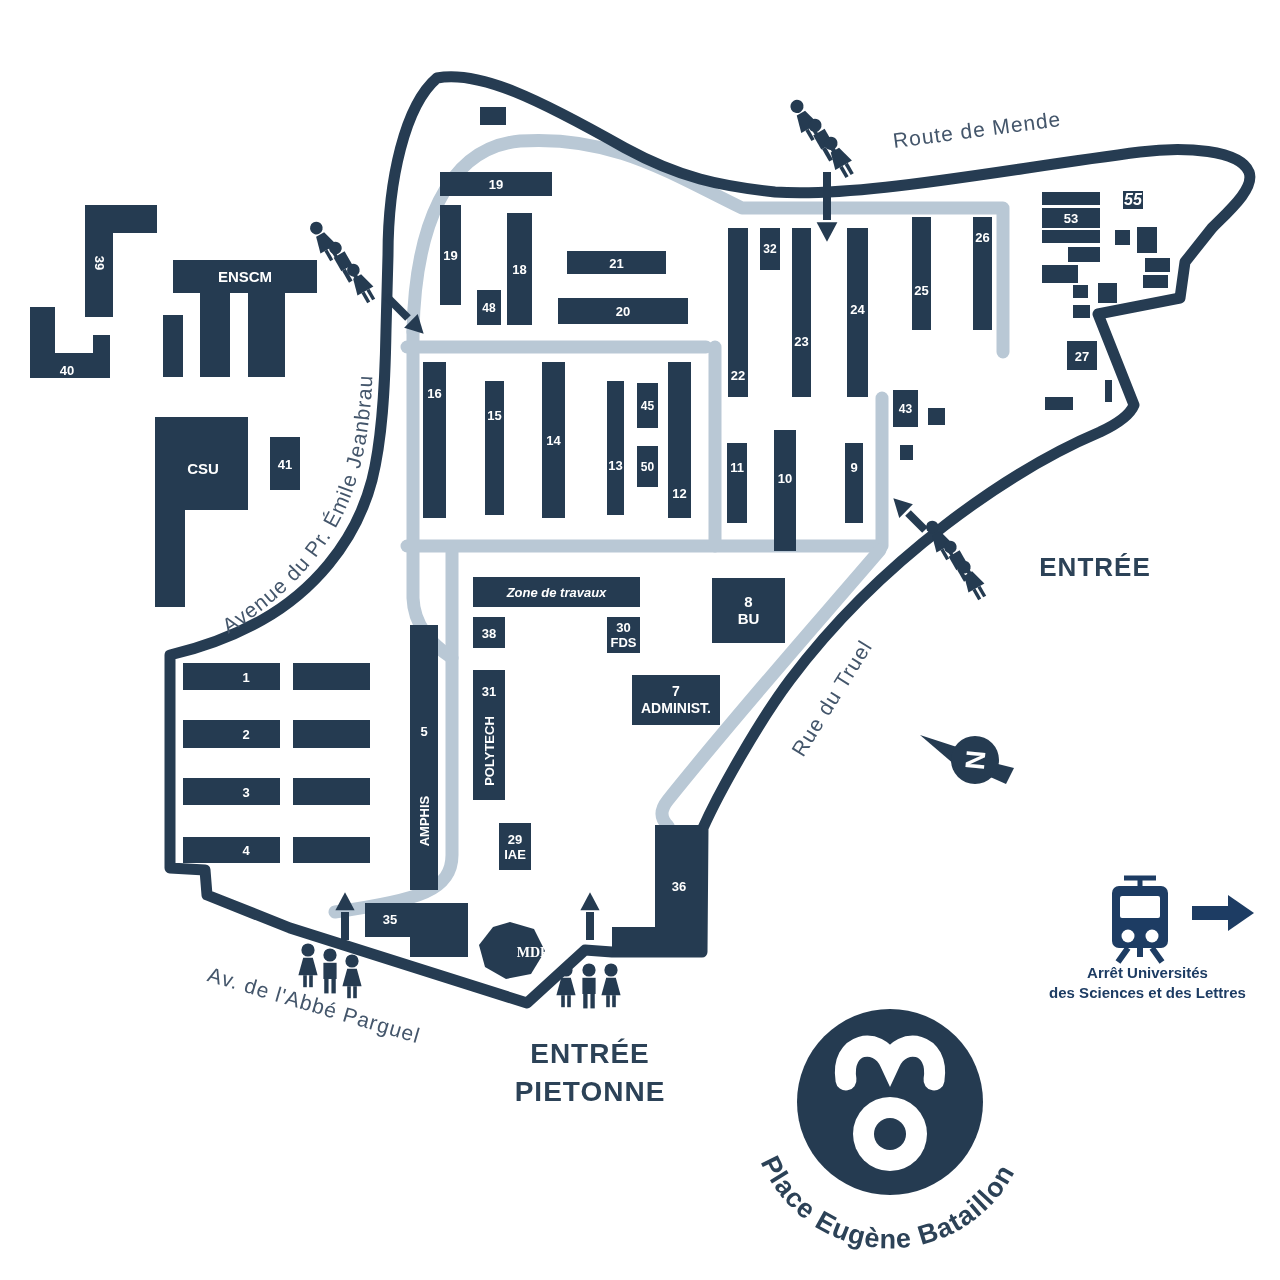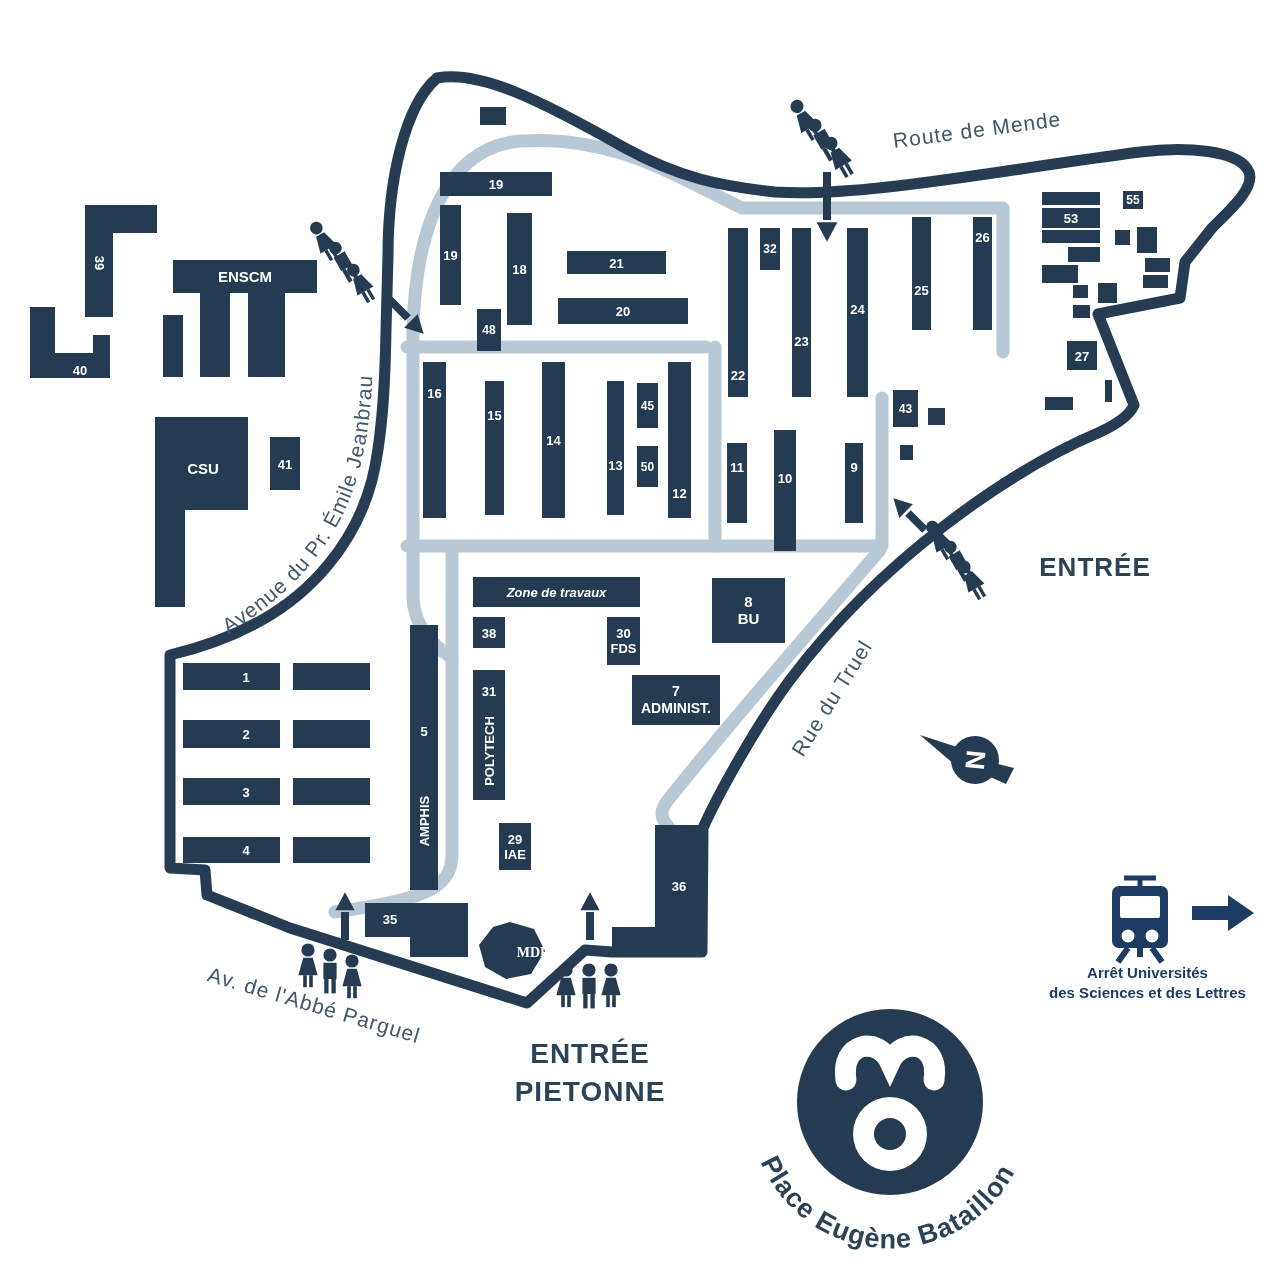--- a/index.html
+++ b/index.html
@@ -166,21 +166,21 @@
       <div class="bld" style="left: 440px; top: 172px; width: 112px; height: 24px;">
         <span class="lbl" style="top: 50%; left: 50%; transform: translate(-50%, -50%);">19</span>
       </div>
       <div class="bld" style="left: 480px; top: 107px; width: 26px; height: 18px;"></div>
       <div class="bld" style="left: 440px; top: 205px; width: 21px; height: 100px;">
         <span class="lbl" style="top: 50%; left: 50%; transform: translate(-50%, -50%);">19</span>
       </div>
       <div class="bld" style="left: 507px; top: 213px; width: 25px; height: 112px;">
         <span class="lbl" style="top: 50%; left: 50%; transform: translate(-50%, -50%);">18</span>
       </div>
-      <div class="bld" style="left: 477px; top: 309px; width: 24px; height: 42px;">
+      <div class="bld" style="left: 477px; top: 290px; width: 24px; height: 35px;">
         <span class="lbl" style="top: 50%; left: 50%; transform: translate(-50%, -50%); font-size: 12px;">48</span>
       </div>
       <div class="bld" style="left: 567px; top: 251px; width: 99px; height: 23px;">
         <span class="lbl" style="top: 50%; left: 50%; transform: translate(-50%, -50%);">21</span>
       </div>
       <div class="bld" style="left: 558px; top: 298px; width: 130px; height: 26px;">
         <span class="lbl" style="top: 50%; left: 50%; transform: translate(-50%, -50%);">20</span>
       </div>
       <div class="bld" style="left: 423px; top: 362px; width: 23px; height: 156px;">
         <span class="lbl" style="top: 20%; left: 50%; transform: translate(-50%, -50%);">16</span>
@@ -230,35 +230,35 @@
       <div class="bld" style="left: 845px; top: 443px; width: 18px; height: 80px;">
         <span class="lbl" style="top: 30%; left: 50%; transform: translate(-50%, -50%);">9</span>
       </div>
       <div class="bld" style="left: 893px; top: 390px; width: 25px; height: 37px;">
         <span class="lbl" style="top: 50%; left: 50%; transform: translate(-50%, -50%); font-size: 12px;">43</span>
       </div>
       <div class="bld" style="left: 1042px; top: 208px; width: 58px; height: 20px;">
         <span class="lbl" style="top: 50%; left: 50%; transform: translate(-50%, -50%);">53</span>
       </div>
       <div class="bld" style="left: 1123px; top: 191px; width: 20px; height: 18px;">
-        <span class="lbl" style="top: 50%; left: 50%; transform: translate(-50%, -50%); font-size: 12px;">55</span>
+        <span class="lbl" style="top: 50%; left: 50%; transform: translate(-50%, -50%); font-size: 16px; font-style: italic;">55</span>
       </div>
       <div class="bld" style="left: 1067px; top: 341px; width: 30px; height: 29px;">
         <span class="lbl" style="top: 50%; left: 50%; transform: translate(-50%, -50%);">27</span>
       </div>
       <div class="bld" style="left: 270px; top: 437px; width: 30px; height: 53px;">
         <span class="lbl" style="top: 50%; left: 50%; transform: translate(-50%, -50%);">41</span>
       </div>
       <div class="bld" style="left: 473px; top: 617px; width: 32px; height: 31px;">
         <span class="lbl" style="top: 50%; left: 50%; transform: translate(-50%, -50%);">38</span>
       </div>
       <div class="bld italic" style="left: 473px; top: 577px; width: 167px; height: 30px;">
         <span class="lbl" style="top: 50%; left: 50%; transform: translate(-50%, -50%); font-size: 13px;">Zone de travaux</span>
       </div>
-      <div class="bld" style="left: 607px; top: 617px; width: 33px; height: 48px;">
+      <div class="bld" style="left: 607px; top: 617px; width: 33px; height: 36px;">
         <span class="lbl" style="top: 50%; left: 50%; transform: translate(-50%, -50%); font-size: 13px;">
           <span class="ln">30</span>
           <span class="ln">FDS</span>
         </span>
       </div>
       <div class="bld" style="left: 712px; top: 578px; width: 73px; height: 65px;">
         <span class="lbl" style="top: 50%; left: 50%; transform: translate(-50%, -50%); font-size: 15px;">
           <span class="ln">8</span>
           <span class="ln">BU</span>
         </span>
@@ -310,21 +310,21 @@
       <div class="bld" style="left: 1073px; top: 285px; width: 15px; height: 13px;"></div>
       <div class="bld" style="left: 1098px; top: 283px; width: 19px; height: 20px;"></div>
       <div class="bld" style="left: 1073px; top: 305px; width: 17px; height: 13px;"></div>
       <div class="bld" style="left: 1045px; top: 397px; width: 28px; height: 13px;"></div>
       <div class="bld" style="left: 1105px; top: 380px; width: 7px; height: 22px;"></div>
       <div class="bld" style="left: 928px; top: 408px; width: 17px; height: 17px;"></div>
       <div class="bld" style="left: 900px; top: 445px; width: 13px; height: 15px;"></div>
       <div class="bld plain" style="left: 86px; top: 246px; width: 26px; height: 34px;">
         <span class="lbl" style="top: 50%; left: 50%; transform: translate(-50%, -50%) rotate(90deg);">39</span>
       </div>
-      <div class="bld plain" style="left: 60px; top: 354px; width: 40px; height: 32px;">
+      <div class="bld plain" style="left: 47px; top: 354px; width: 40px; height: 32px;">
         <span class="lbl" style="top: 50%; left: 50%; transform: translate(-50%, -50%);">40</span>
       </div>
       <div class="bld plain" style="left: 176px; top: 263px; width: 138px; height: 26px;">
         <span class="lbl" style="top: 50%; left: 50%; transform: translate(-50%, -50%); font-size: 15px;">ENSCM</span>
       </div>
       <div class="bld plain" style="left: 168px; top: 456px; width: 70px; height: 24px;">
         <span class="lbl" style="top: 50%; left: 50%; transform: translate(-50%, -50%); font-size: 15px;">CSU</span>
       </div>
       <div class="bld plain" style="left: 368px; top: 907px; width: 44px; height: 24px;">
         <span class="lbl" style="top: 50%; left: 50%; transform: translate(-50%, -50%);">35</span>

